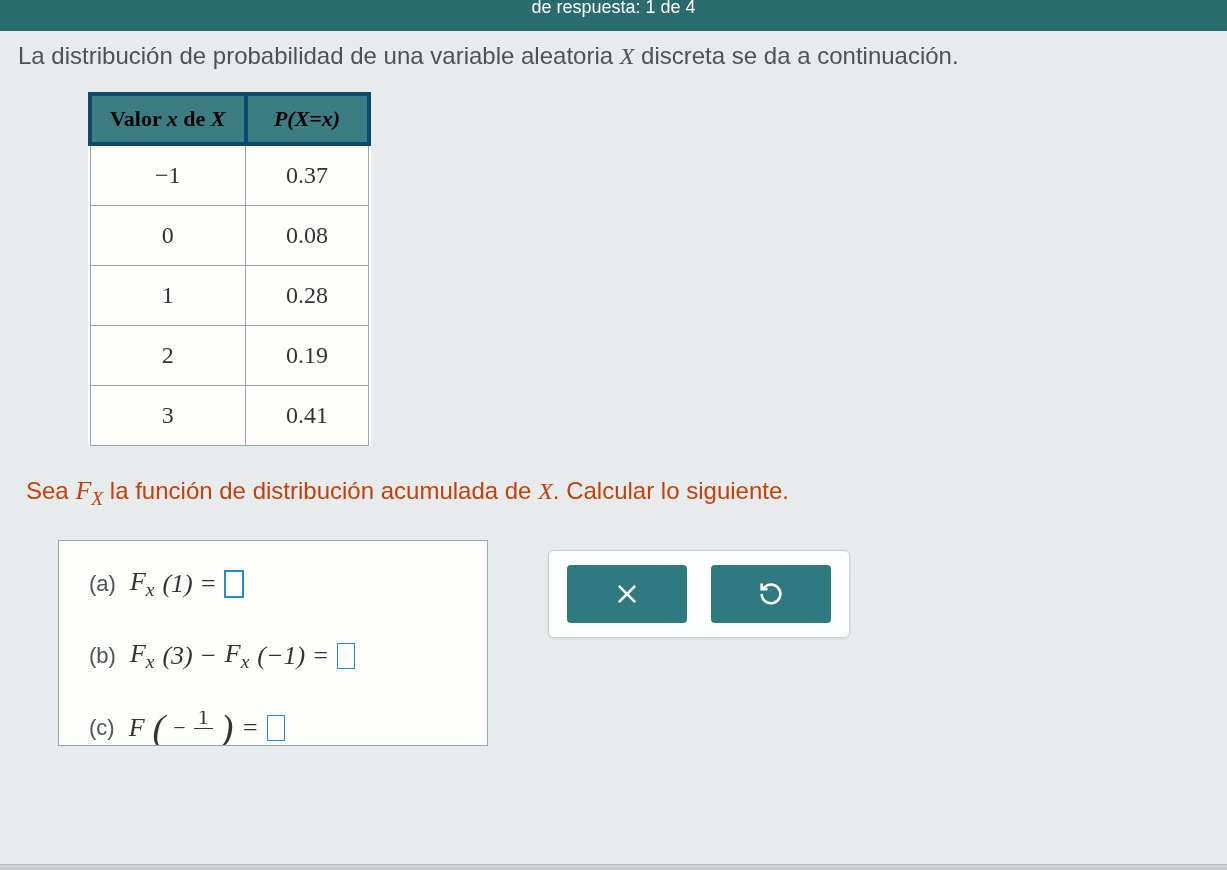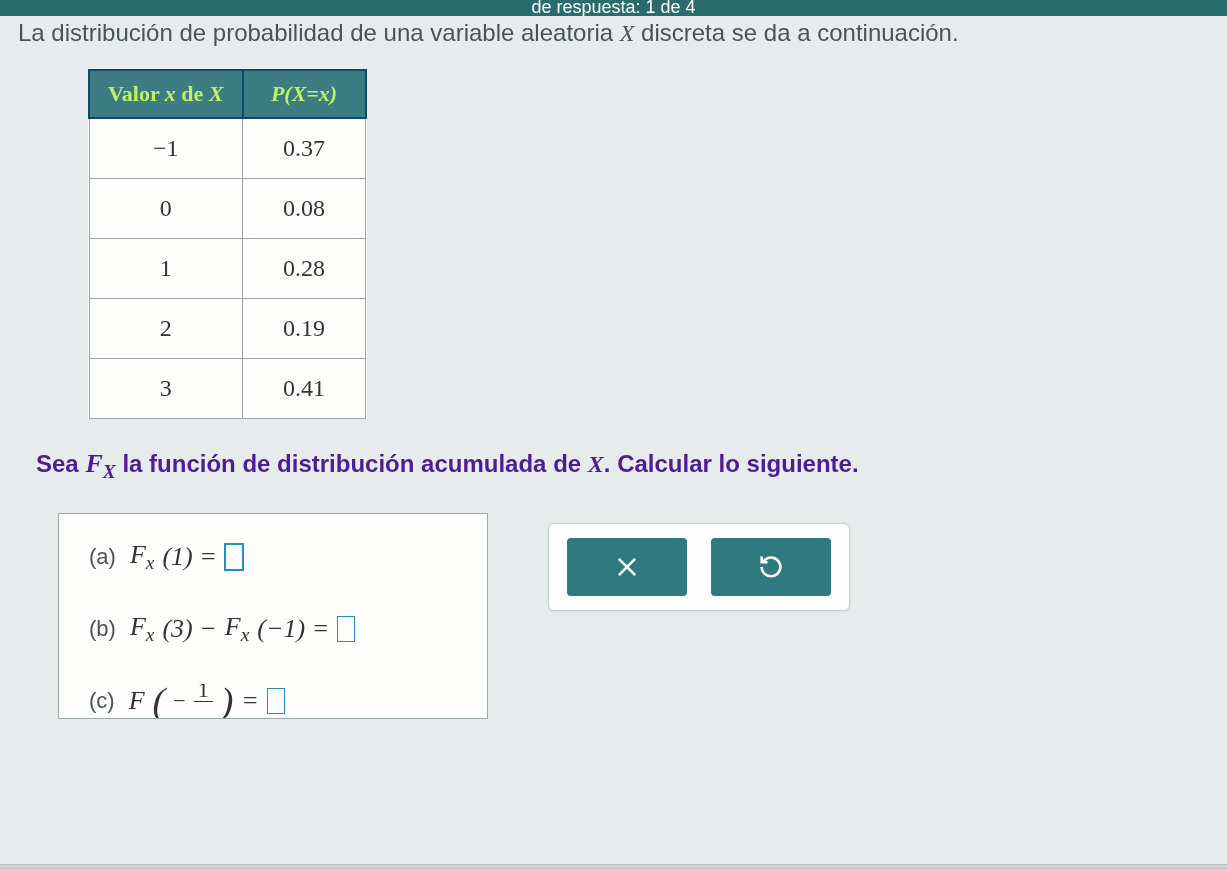--- a/index.html
+++ b/index.html
@@ -7,68 +7,67 @@
     font-family: Arial, Helvetica, sans-serif;
     background: #e8ebec;
     width: 1227px;
     height: 870px;
     overflow: hidden;
     position: relative;
   }
   .header-bar {
     background: #2a6b6e;
     color: #fff;
-    height: 16px;
+    height: 31px;
     width: 100%;
     text-align: center;
     font-size: 18px;
     line-height: 14px;
     overflow: hidden;
   }
   .content {
-    padding: 0 18px 0 18px;
+    padding: 8px 18px 0 18px;
     color: #444;
     font-size: 24px;
   }
   .prompt-text {
     font-size: 24px;
     color: #4a5456;
     line-height: 1.4;
     margin-bottom: 18px;
   }
   .mathit { font-style: italic; font-family: 'Times New Roman', serif; }
   .prob-table {
     border-collapse: collapse;
     margin-left: 70px;
     margin-bottom: 30px;
     background: #fdfdfb;
   }
   .prob-table th {
     background: #3b7d82;
-    color: #bef264;
+    color: #000000;
     font-weight: bold;
     font-size: 22px;
     padding: 10px 18px;
-    border: 2px solid #0c4a6e;
+    border: 4px solid #0c4a6e;
     font-family: 'Times New Roman', serif;
   }
   .prob-table th .bold { font-weight: bold; font-style: normal; }
   .prob-table td {
     border: 1px solid #9aa6a8;
     text-align: center;
     font-size: 24px;
     font-family: 'Times New Roman', serif;
     color: #333;
     padding: 16px 40px;
   }
   .sub-prompt {
     font-size: 24px;
-    color: #4c1d95;
-    margin: 10px 0 30px 18px;
-    font-weight: bold;
+    color: #c2410c;
+    margin: 10px 0 30px 8px;
   }
   .FX { font-family: 'Times New Roman', serif; font-style: italic; font-size: 26px; }
   .FX sub { font-size: 0.75em; font-style: italic; }
   .answer-row {
     display: flex;
     align-items: flex-start;
     gap: 60px;
   }
   .answer-box {
     border: 1px solid #9aa6a8;

